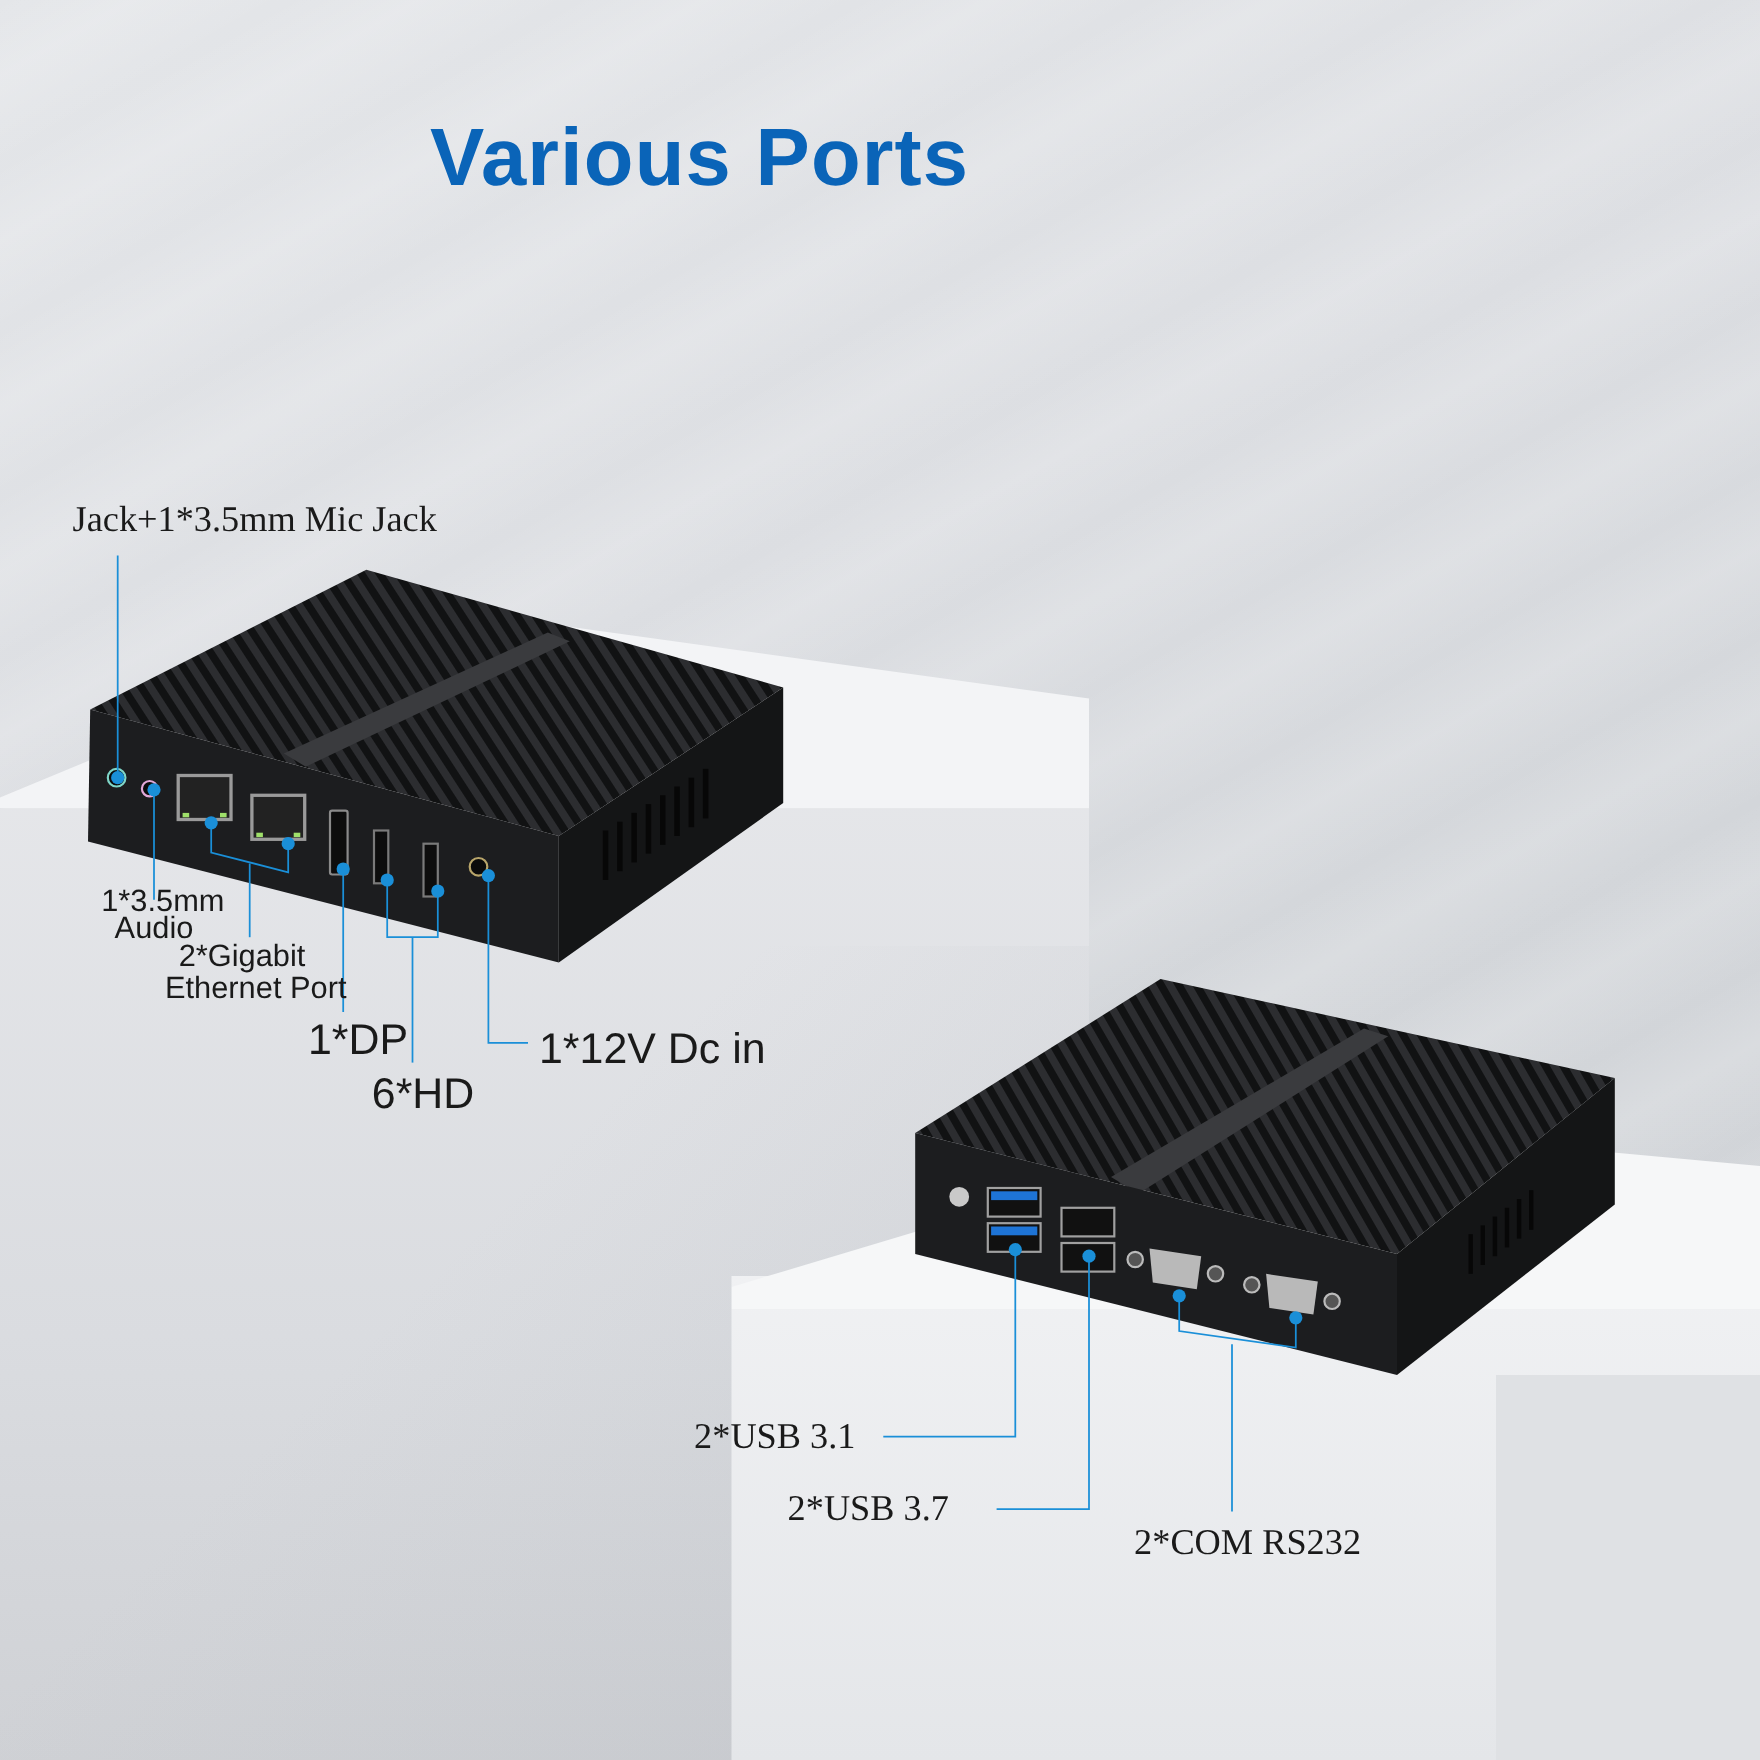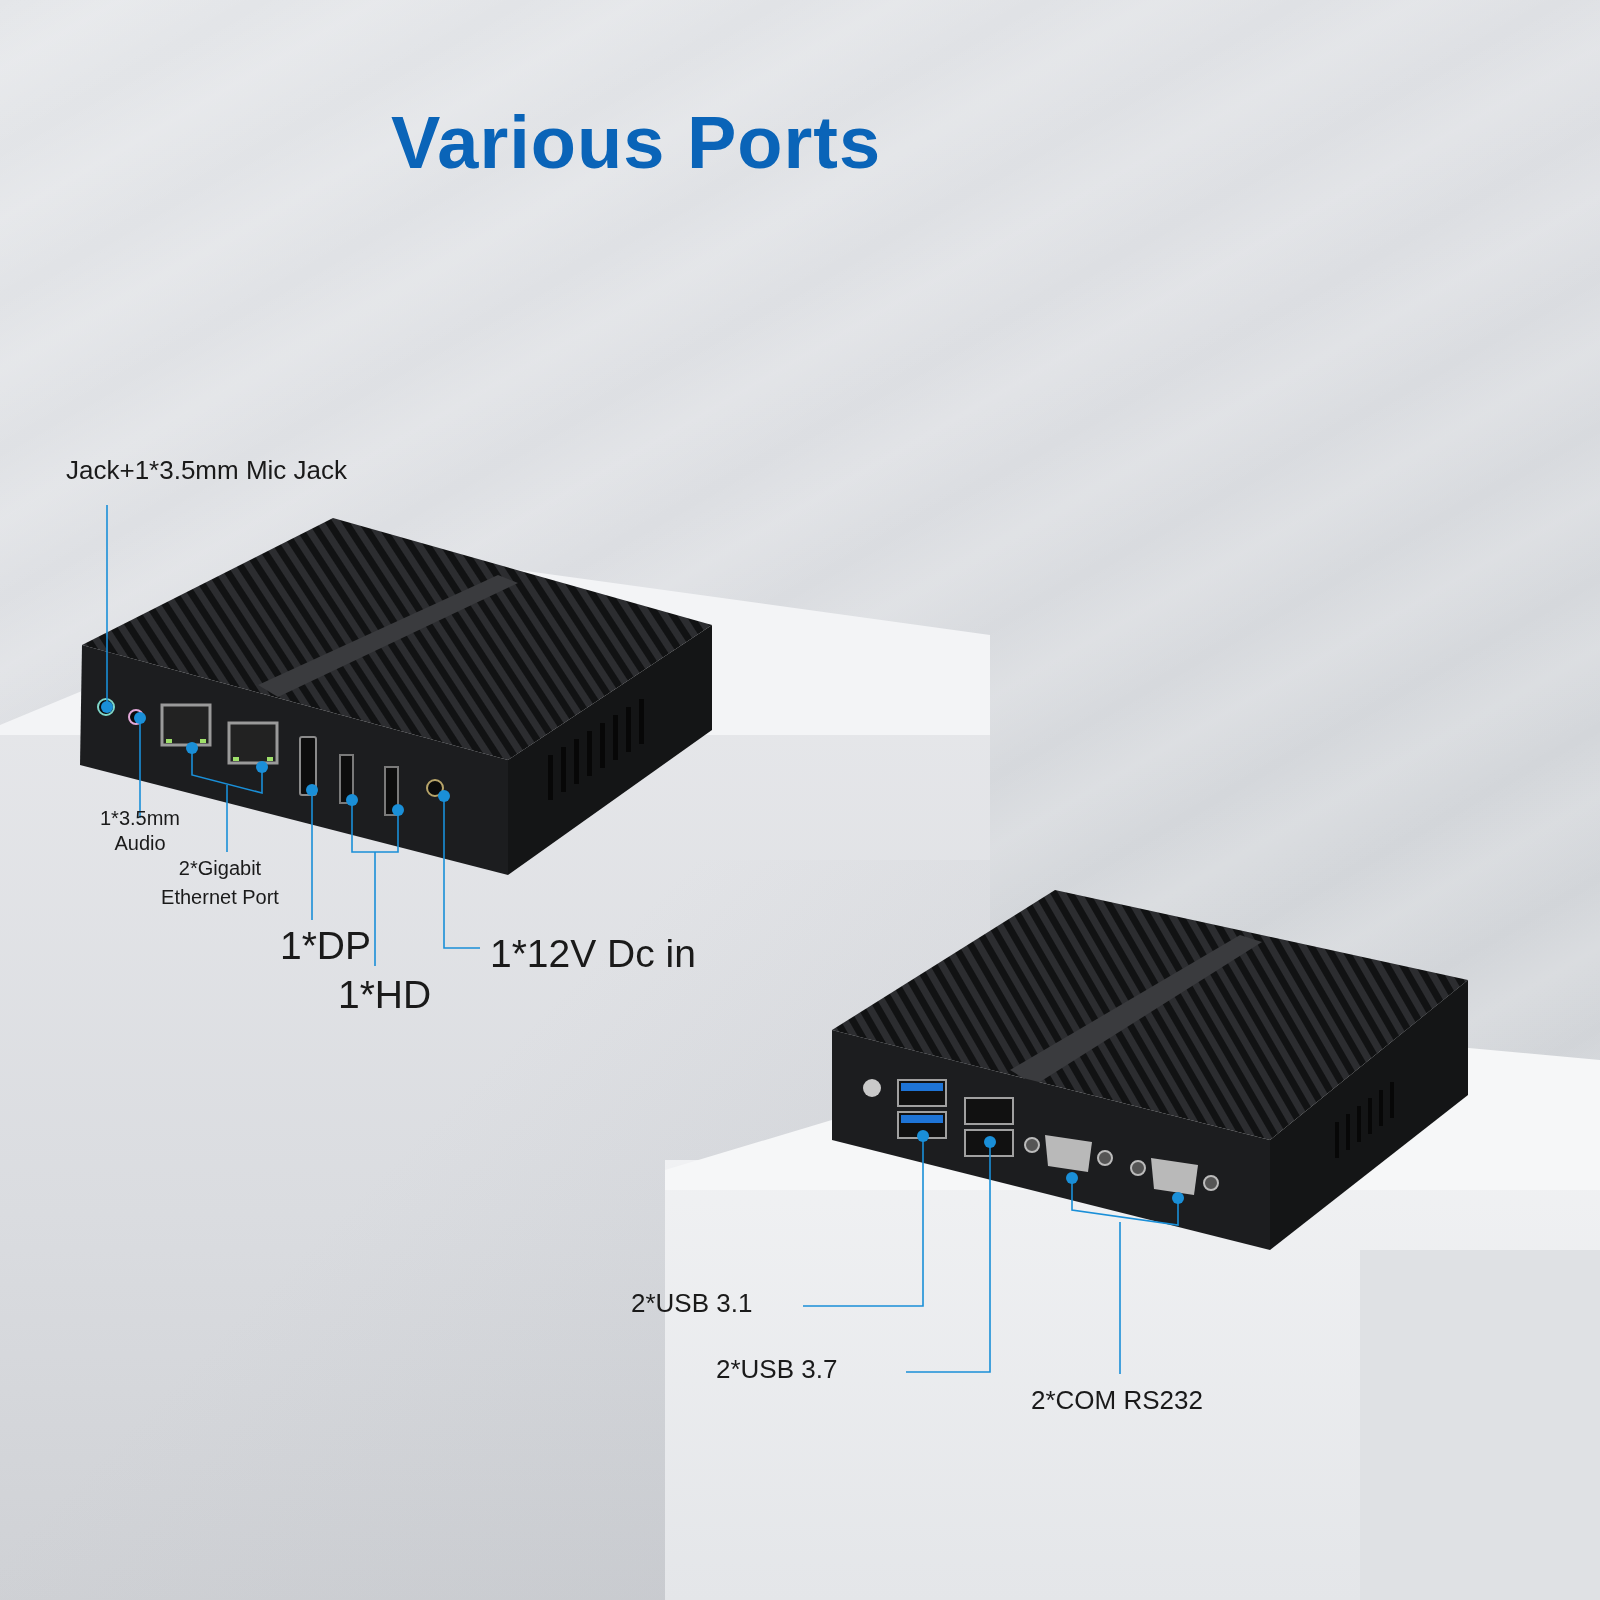--- a/index.html
+++ b/index.html
@@ -25,23 +25,23 @@
   .step-right-side{left:1360px;top:1250px;width:240px;height:350px;background:#dfe1e4;}
 
   .title{position:absolute;left:0;width:1272px;top:100px;text-align:center;
     font-size:74px;font-weight:bold;color:#0a64b8;letter-spacing:1px;}
 
   
   .device{position:absolute;}
   .device svg{display:block;}
 
   .label{position:absolute;color:#1a1a1a;white-space:nowrap;}
-  .lbl-lg{font-size:26px;}
+  .lbl-lg{font-size:33px;font-family:Liberation Serif, serif;}
   .lbl-md{font-size:39px;}
-  .lbl-sm{font-size:20px;text-align:center;line-height:25px;}
+  .lbl-sm{font-size:28px;text-align:center;line-height:25px;}
   .callouts{position:absolute;left:0;top:0;width:1600px;height:1600px;pointer-events:none;}
 </style>
 </head>
 <body>
 
 <div class="bg-rays"></div>
 <div class="step step-left-front"></div>
 <div class="step step-left-top"></div>
 <div class="step step-left-shadow"></div>
 <div class="step step-right-front"></div>
@@ -179,18 +179,18 @@
 <div class="label lbl-lg" style="left:66px;top:455px;">Jack+1*3.5mm Mic Jack</div>
 <div class="label lbl-sm" style="left:92px;top:806px;width:96px;">
   <div>1*3.5mm</div>
   <div>Audio</div>
 </div>
 <div class="label lbl-sm" style="left:150px;top:854px;width:140px;line-height:29px;">
   <div>2*Gigabit</div>
   <div>Ethernet Port</div>
 </div>
 <div class="label lbl-md" style="left:280px;top:924px;">1*DP</div>
-<div class="label lbl-md" style="left:338px;top:973px;">1*HD</div>
+<div class="label lbl-md" style="left:338px;top:973px;">6*HD</div>
 <div class="label lbl-md" style="left:490px;top:932px;text-align:right;">1*12V Dc in</div>
 
 <div class="label lbl-lg" style="left:631px;top:1288px;">2*USB 3.1</div>
 <div class="label lbl-lg" style="left:716px;top:1354px;">2*USB 3.7</div>
 <div class="label lbl-lg" style="left:1031px;top:1385px;">2*COM RS232</div>
 
 </body></html>

